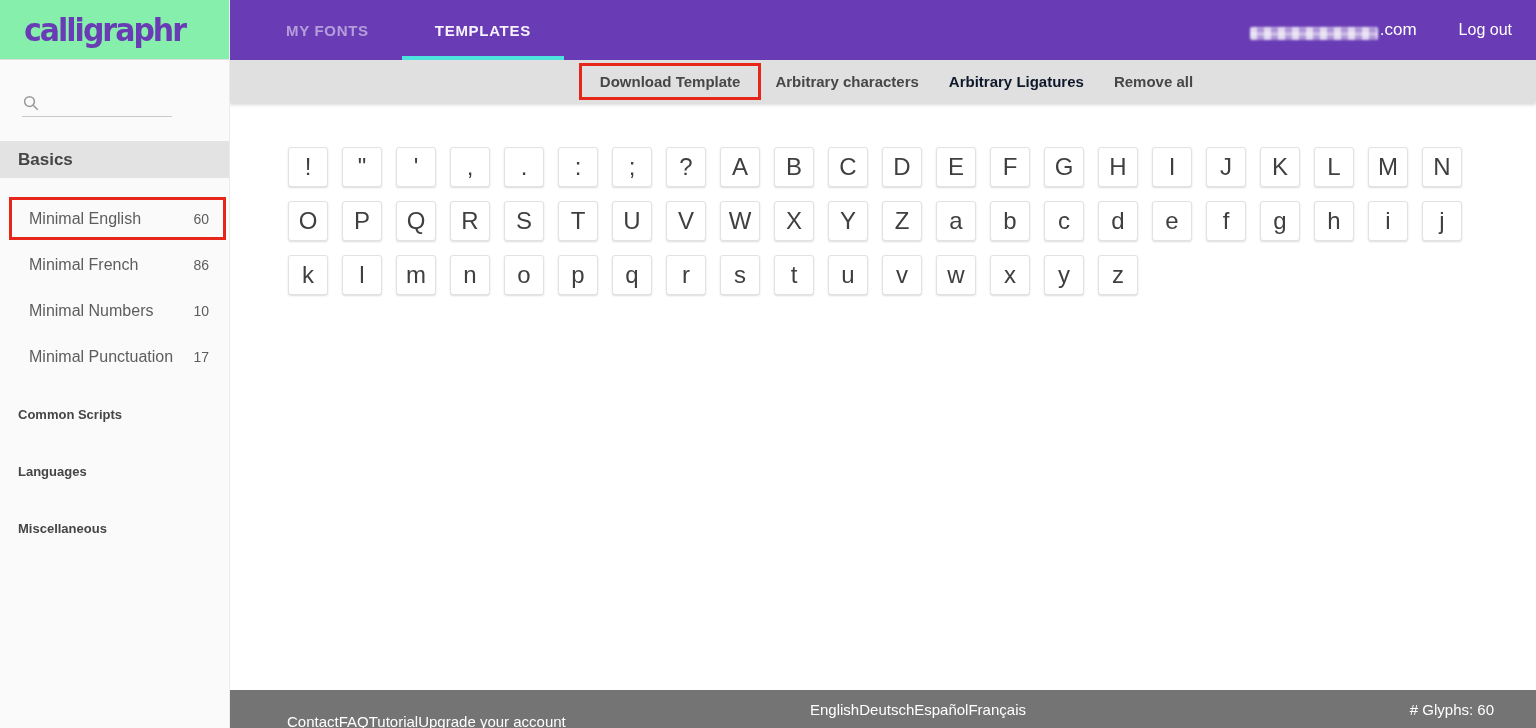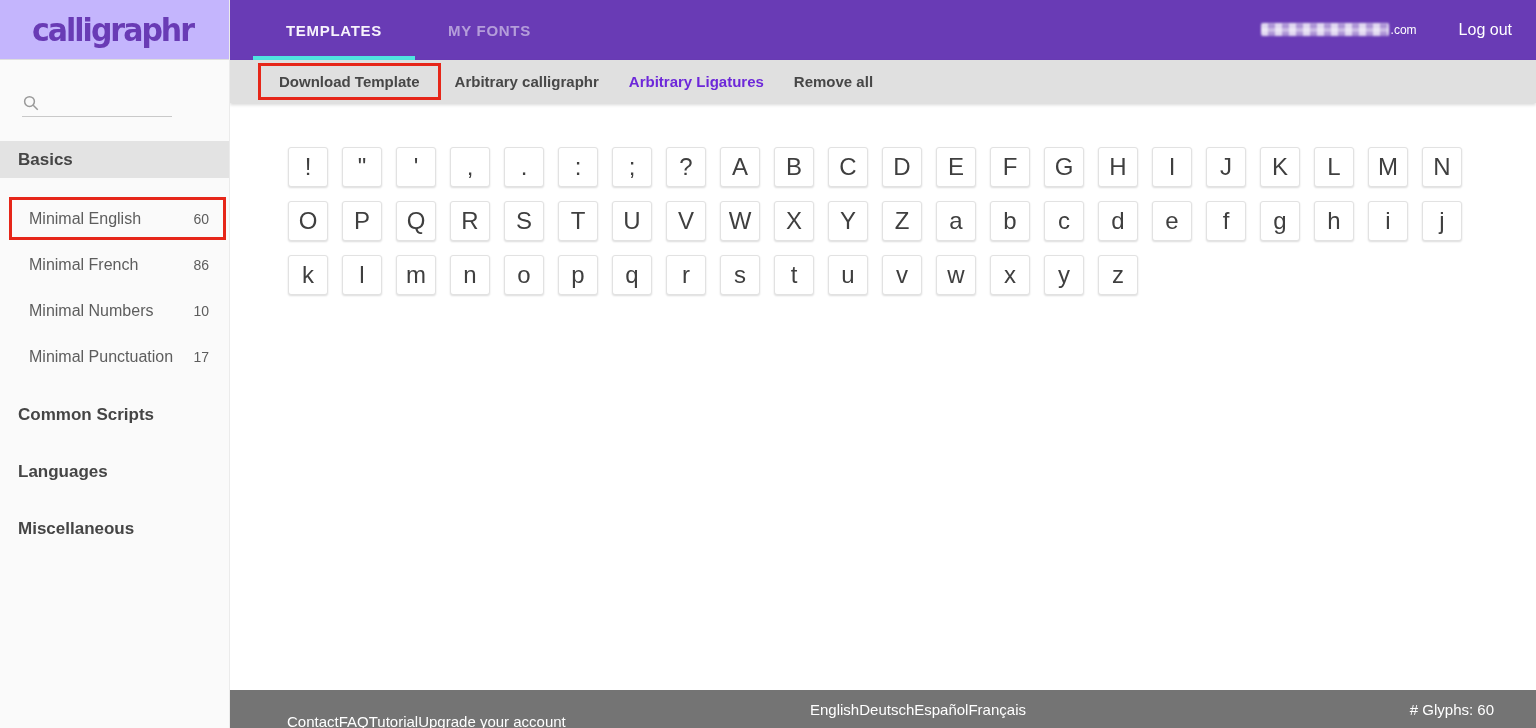--- a/index.html
+++ b/index.html
@@ -12,22 +12,22 @@
   }
 
   
   .sidebar {
     position:absolute; left:0; top:0; width:230px; height:728px;
     background:var(--sidebar-bg,#fafafa);
     border-right:1px solid #ebebeb;
     z-index:3;
   }
   .logo-area {
-    height:60px; background:#c4b5fd; border-bottom:1px solid #dedede;
-    display:flex; align-items:center; padding-left:32px;
+    height:60px; background:#86efac; border-bottom:1px solid #dedede;
+    display:flex; align-items:center; padding-left:24px;
   }
   .logo {
     font-family:"DejaVu Sans", sans-serif;
     font-size:30px; font-weight:800; letter-spacing:-2px;
     color:var(--brand-purple,#693BB5);
     transform:scaleY(1.08);
     cursor:pointer;
   }
   .search-row {
     margin:34px 0 0 22px; width:150px;
@@ -51,21 +51,21 @@
     padding:0 20px 0 29px; font-size:16px; color:#5d5d5d;
     position:relative; cursor:pointer;
   }
   .side-item .count { font-size:14px; color:#5d5d5d; }
   .side-item.annotated::after {
     content:""; position:absolute; left:9px; right:3px; top:1px; bottom:2px;
     border:3px solid var(--annotation-red,#e62619); pointer-events:none;
   }
   .side-section {
     height:57px; display:flex; align-items:center; padding-left:18px;
-    font-size:17px; font-weight:700; color:#454545; cursor:pointer;
+    font-size:13px; font-weight:700; color:#454545; cursor:pointer;
   }
   .side-items + .side-section { margin-top:6px; }
 
   
   .topbar {
     position:absolute; left:230px; top:0; width:1306px; height:60px;
     background:var(--brand-purple,#693BB5);
     display:flex; align-items:stretch;
   }
   .tabs { display:flex; margin-left:23px; }
@@ -73,42 +73,42 @@
     position:relative; display:flex; align-items:center; padding:0 33px;
     font-size:15px; font-weight:700; letter-spacing:0.7px;
     color:rgba(255,255,255,0.5); cursor:pointer;
   }
   .tab.active { color:#f6f2fc; }
   .tab.active::after {
     content:""; position:absolute; left:0; right:0; bottom:0; height:4px;
     background:var(--active-tab-teal,#4FE3E0);
   }
   .account { margin-left:auto; display:flex; align-items:center; padding-right:24px; gap:26px; }
-  .email { display:flex; align-items:flex-start; color:#fff; font-size:12px; }
+  .email { display:flex; align-items:flex-end; color:#fff; font-size:17px; }
   .redacted {
     display:inline-block; width:128px; height:13px; margin-right:2px; border-radius:2px;
     background:
       repeating-linear-gradient(90deg, rgba(255,255,255,0.75) 0 7px, rgba(255,255,255,0.30) 7px 14px),
       repeating-linear-gradient(0deg, rgba(255,255,255,0.20) 0 4px, rgba(255,255,255,0.50) 4px 8px);
     filter:blur(1.2px);
   }
   .logout { color:#fff; font-size:16px; cursor:pointer; white-space:nowrap;padding-left:16px; }
 
   
   .toolbar {
     position:absolute; left:230px; top:60px; width:1306px; height:43px;
     background:var(--toolbar-bg,#e0e0e0);
-    display:flex; align-items:center; padding-left:28px;
-    box-shadow:0 2px 3px rgba(0,0,0,0.15); z-index:2;
+    display:flex; align-items:center; padding-left:36px;
+    box-shadow:0 2px 3px rgba(0,0,0,0.15); z-index:2;justify-content:center;
   }
   .tool {
     font-size:15px; font-weight:700; color:#474747;
     margin-right:30px; cursor:pointer; white-space:nowrap;
   }
-  .tool.disabled { color:#6d28d9; cursor:default; }
+  .tool.disabled { color:#0f172a; cursor:default; }
   .tool-annotated-wrap {
     border:3px solid var(--annotation-red,#e62619);
     padding:7px 18px; margin-right:14px; display:flex; align-items:center;
   }
   .tool-annotated-wrap .tool { margin-right:0; }
 
   
   .content {
     position:absolute; left:230px; top:103px; right:0; bottom:38px;
     background:#fff; padding:44px 0 0 58px; overflow:hidden; z-index:1;
@@ -172,37 +172,37 @@
         </div>
       </div>
       <div class="side-section">Common Scripts</div>
       <div class="side-section">Languages</div>
       <div class="side-section">Miscellaneous</div>
     </nav>
 </aside>
 
 <header class="topbar">
   <div class="tabs" id="headerTabs">
+      <div class="tab">MY FONTS</div>
       <div class="tab active">TEMPLATES</div>
-      <div class="tab">MY FONTS</div>
     </div>
   <div class="account">
     <span class="email">
       <span class="redacted"></span>
       <span>.com</span>
     </span>
     <span class="logout">Log out</span>
   </div>
 </header>
 
 <div class="toolbar" id="toolbar">
     <div class="tool-annotated-wrap">
       <div class="tool">Download Template</div>
     </div>
-    <div class="tool">Arbitrary calligraphr</div>
+    <div class="tool">Arbitrary characters</div>
     <div class="tool disabled">Arbitrary Ligatures</div>
     <div class="tool">Remove all</div>
   </div>
 
 <main class="content">
   <div class="glyph-grid" id="glyphGrid">
       <div class="glyph-card">!</div>
       <div class="glyph-card">"</div>
       <div class="glyph-card">'</div>
       <div class="glyph-card">,</div>

